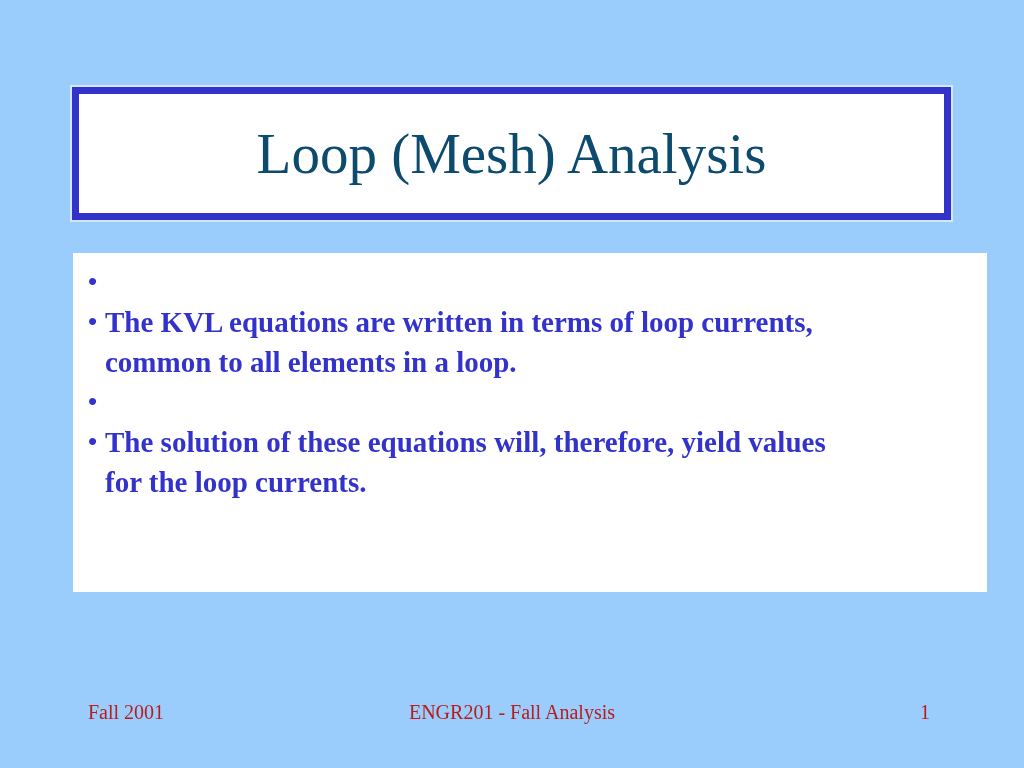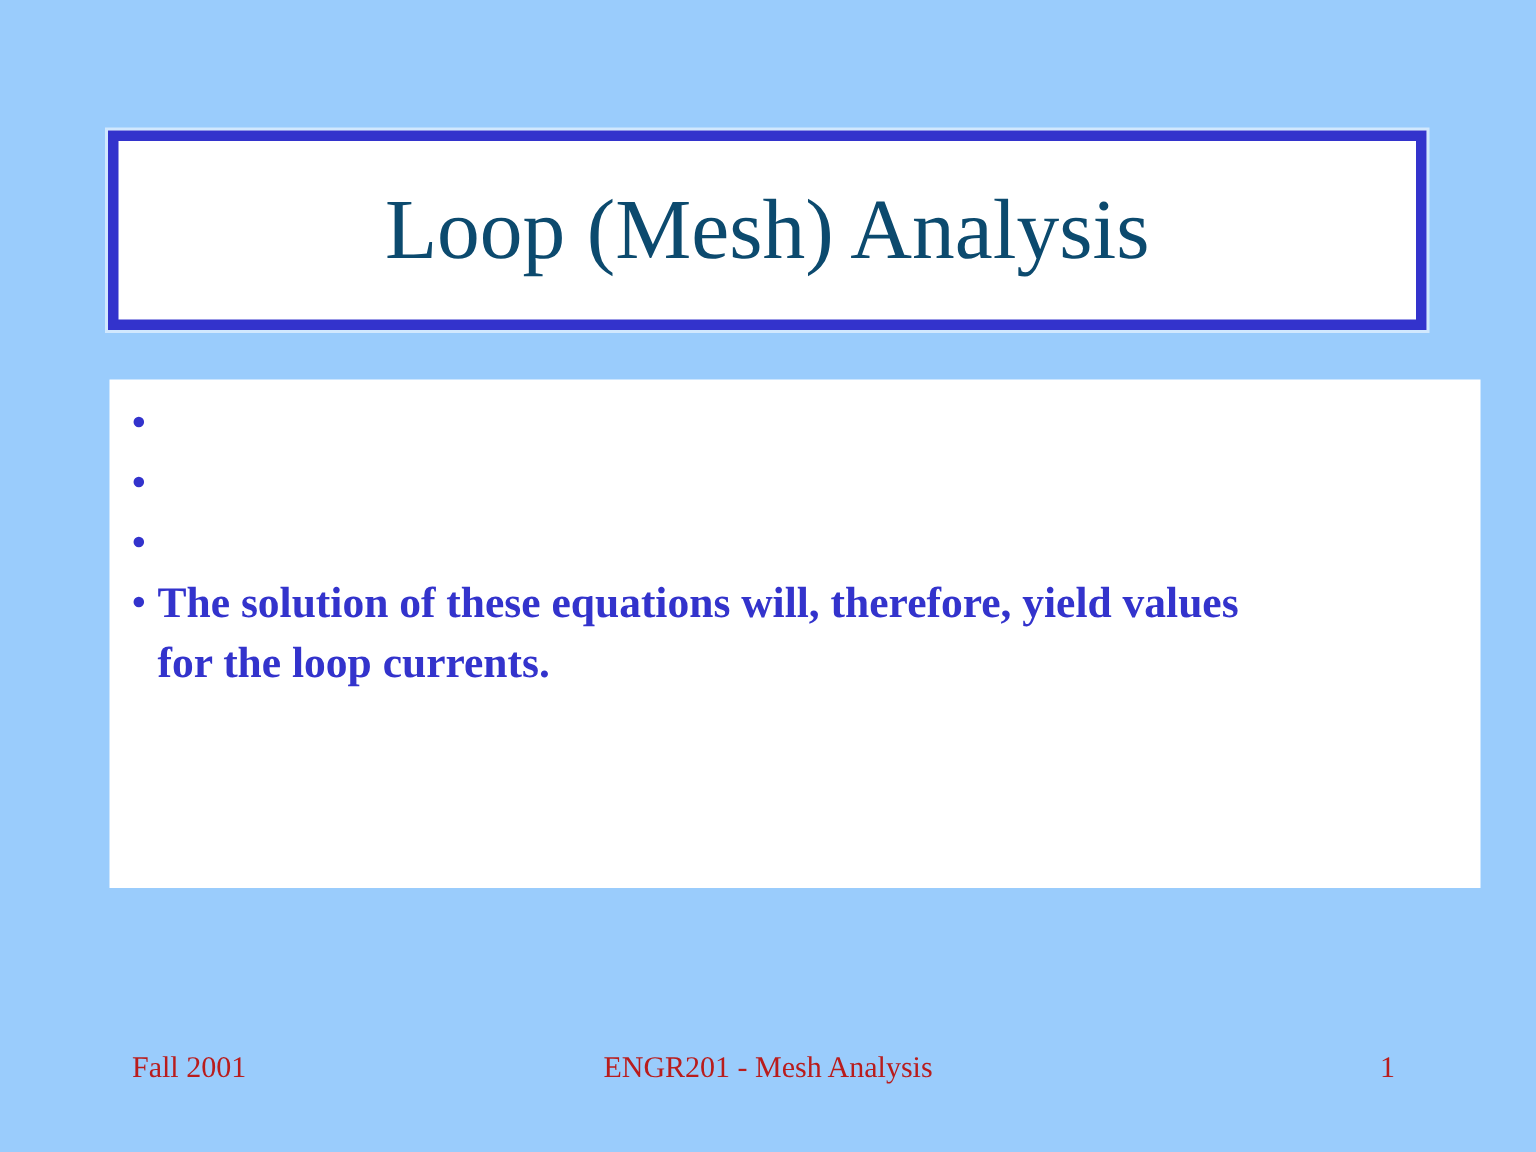--- a/index.html
+++ b/index.html
@@ -100,30 +100,32 @@
   <div class="title-box">
     <div class="title-text">Loop (Mesh) Analysis</div>
   </div>
 
   <div class="content-box">
     <div class="bullet-item">
       <span class="bullet">•</span>
     </div>
     <div class="bullet-item">
       <span class="bullet">•</span>
+      <span class="bullet-text">The KVL equations are written in terms of loop currents,
+common to all elements in a loop.</span>
     </div>
     <div class="bullet-item">
       <span class="bullet">•</span>
     </div>
     <div class="bullet-item">
       <span class="bullet">•</span>
       <span class="bullet-text">The solution of these equations will, therefore, yield values
 for the loop currents.</span>
     </div>
   </div>
 
   <div class="footer">
     <span class="footer-left">Fall 2001</span>
-    <span class="footer-center">ENGR201 - Mesh Analysis</span>
+    <span class="footer-center">ENGR201 - Fall Analysis</span>
     <span class="footer-right">1</span>
   </div>
 
 </div>
 
 </body></html>

